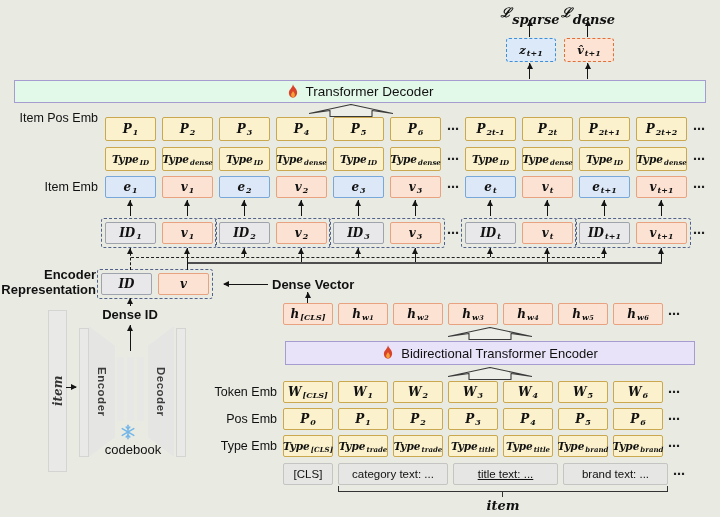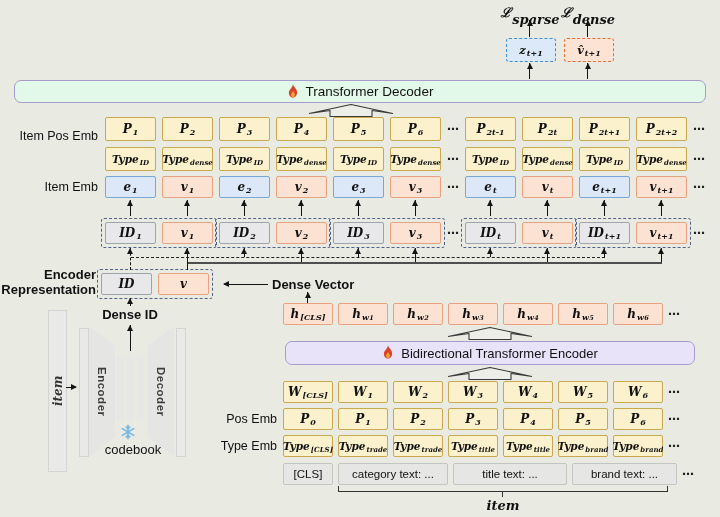--- a/index.html
+++ b/index.html
@@ -34,21 +34,21 @@
   .row-b{left:283px;gap:5px}
   .group{box-sizing:border-box;display:inline-flex;gap:6px;padding:3px;margin:0 -4px;
          border:1.5px dashed #51618a;border-radius:3px;flex:none}
 
   
   .lbl{position:absolute;font-size:12.5px;color:#111}
   .r{text-align:right}
   .b{font-weight:bold;font-size:13px}
 
   
-  .bar{position:absolute;box-sizing:border-box;border:1.5px solid #a79ccf;border-radius:7px;
+  .bar{position:absolute;box-sizing:border-box;border:1.5px solid #a79ccf;border-radius:0;
        display:flex;align-items:center;justify-content:center;gap:7px;font-size:13.5px;color:#111}
   #decoder-bar{background:#e2f8e8}
   #encoder-bar{background:#e8e3f8}
 
   
   .pred{position:absolute;box-sizing:border-box;width:50px;height:24px;border-radius:3px;
         display:flex;align-items:center;justify-content:center;
         font-family:"DejaVu Serif",serif;font-style:italic;font-weight:bold;font-size:11.5px}
   #z-box{background:#dbe9f8;border:1.7px dashed #3f8ed8}
   #v-box{background:#fde3d4;border:1.7px dashed #e07038}
@@ -109,21 +109,21 @@
         <path d="M7 0C7.6 3.2 11.6 5 11.8 9.4 12 12.9 9.6 15.6 7 15.6 4.4 15.6 2 13.2 2.2 9.6 2.3 7.6 3.3 6.2 4.6 4.8 5.6 3.7 6.6 2.3 7 0Z" fill="#d8432a"></path>
         <path d="M7 7.5C7.3 9.2 9.2 10 9.2 12.2 9.2 14 8.2 15.3 7 15.3 5.8 15.3 4.8 14 4.8 12.3 4.8 10.4 6.6 9.6 7 7.5Z" fill="#f2a038"></path>
       </svg>
     <span>Transformer Decoder</span>
   </div>
 
   <svg class="blk" style="left:309px;top:104px" width="84" height="13" viewBox="0 0 84 13">
       <polygon points="0,9.5 42,0.5 84,9.5 63,6.5 63,12.5 21,12.5 21,6.5" fill="#edeee8" stroke="#3a3a3a" stroke-width="1.1" stroke-linejoin="round"></polygon>
     </svg>
 
-  <div class="lbl r" style="left:0;top:124px;width:98px;line-height:24px">Item Pos Emb</div>
+  <div class="lbl r" style="left:0;top:106px;width:98px;line-height:24px">Item Pos Emb</div>
   <div class="cells row-a h24" style="top:117px;height:24px">
       <span class="box yellow">
         <span>P</span>
         <sub>1</sub>
       </span>
       <span class="box yellow">
         <span>P</span>
         <sub>2</sub>
       </span>
       <span class="box yellow">
@@ -372,20 +372,21 @@
         <path d="M7 0C7.6 3.2 11.6 5 11.8 9.4 12 12.9 9.6 15.6 7 15.6 4.4 15.6 2 13.2 2.2 9.6 2.3 7.6 3.3 6.2 4.6 4.8 5.6 3.7 6.6 2.3 7 0Z" fill="#d8432a"></path>
         <path d="M7 7.5C7.3 9.2 9.2 10 9.2 12.2 9.2 14 8.2 15.3 7 15.3 5.8 15.3 4.8 14 4.8 12.3 4.8 10.4 6.6 9.6 7 7.5Z" fill="#f2a038"></path>
       </svg>
     <span>Bidirectional Transformer Encoder</span>
   </div>
 
   <svg class="blk" style="left:448px;top:367px" width="84" height="13" viewBox="0 0 84 13">
       <polygon points="0,9.5 42,0.5 84,9.5 63,6.5 63,12.5 21,12.5 21,6.5" fill="#edeee8" stroke="#3a3a3a" stroke-width="1.1" stroke-linejoin="round"></polygon>
     </svg>
 
+  <div class="lbl r" style="left:180px;top:381px;width:97px;line-height:22px">Token Emb</div>
   <div class="cells row-b" style="top:381px;height:22px">
       <span class="box yellow">
         <span>W</span>
         <sub>[CLS]</sub>
       </span>
       <span class="box yellow">
         <span>W</span>
         <sub>1</sub>
       </span>
       <span class="box yellow">
@@ -473,21 +474,21 @@
       <span class="box yellow tight">
         <span>Type</span>
         <sub>brand</sub>
       </span>
       <span class="dots">⋯</span>
     </div>
 
   <div class="cells row-b" style="top:463px;height:21px">
       <span class="box plainbox" style="width: 50px;">[CLS]</span>
       <span class="box plainbox" style="width: 110px;">category text: ...</span>
-      <span class="box plainbox" style="width: 114px;">title text: ...</span>
+      <span class="box plainbox" style="width: 105px; text-decoration: underline;">title text: ...</span>
       <span class="box plainbox" style="width: 105px;">brand text: ...</span>
       <span class="dots">⋯</span>
     </div>
 
   <div id="brace"></div>
   <div id="brace-tick"></div>
   <div class="lbl" style="left:463px;top:498px;width:80px;text-align:center;font-family:'DejaVu Serif',serif;font-style:italic;font-weight:bold;font-size:13px">item</div>
 
   <div class="qs" style="left:48px;top:310px;width:17px;height:160px">
       <div class="vti">item</div>

